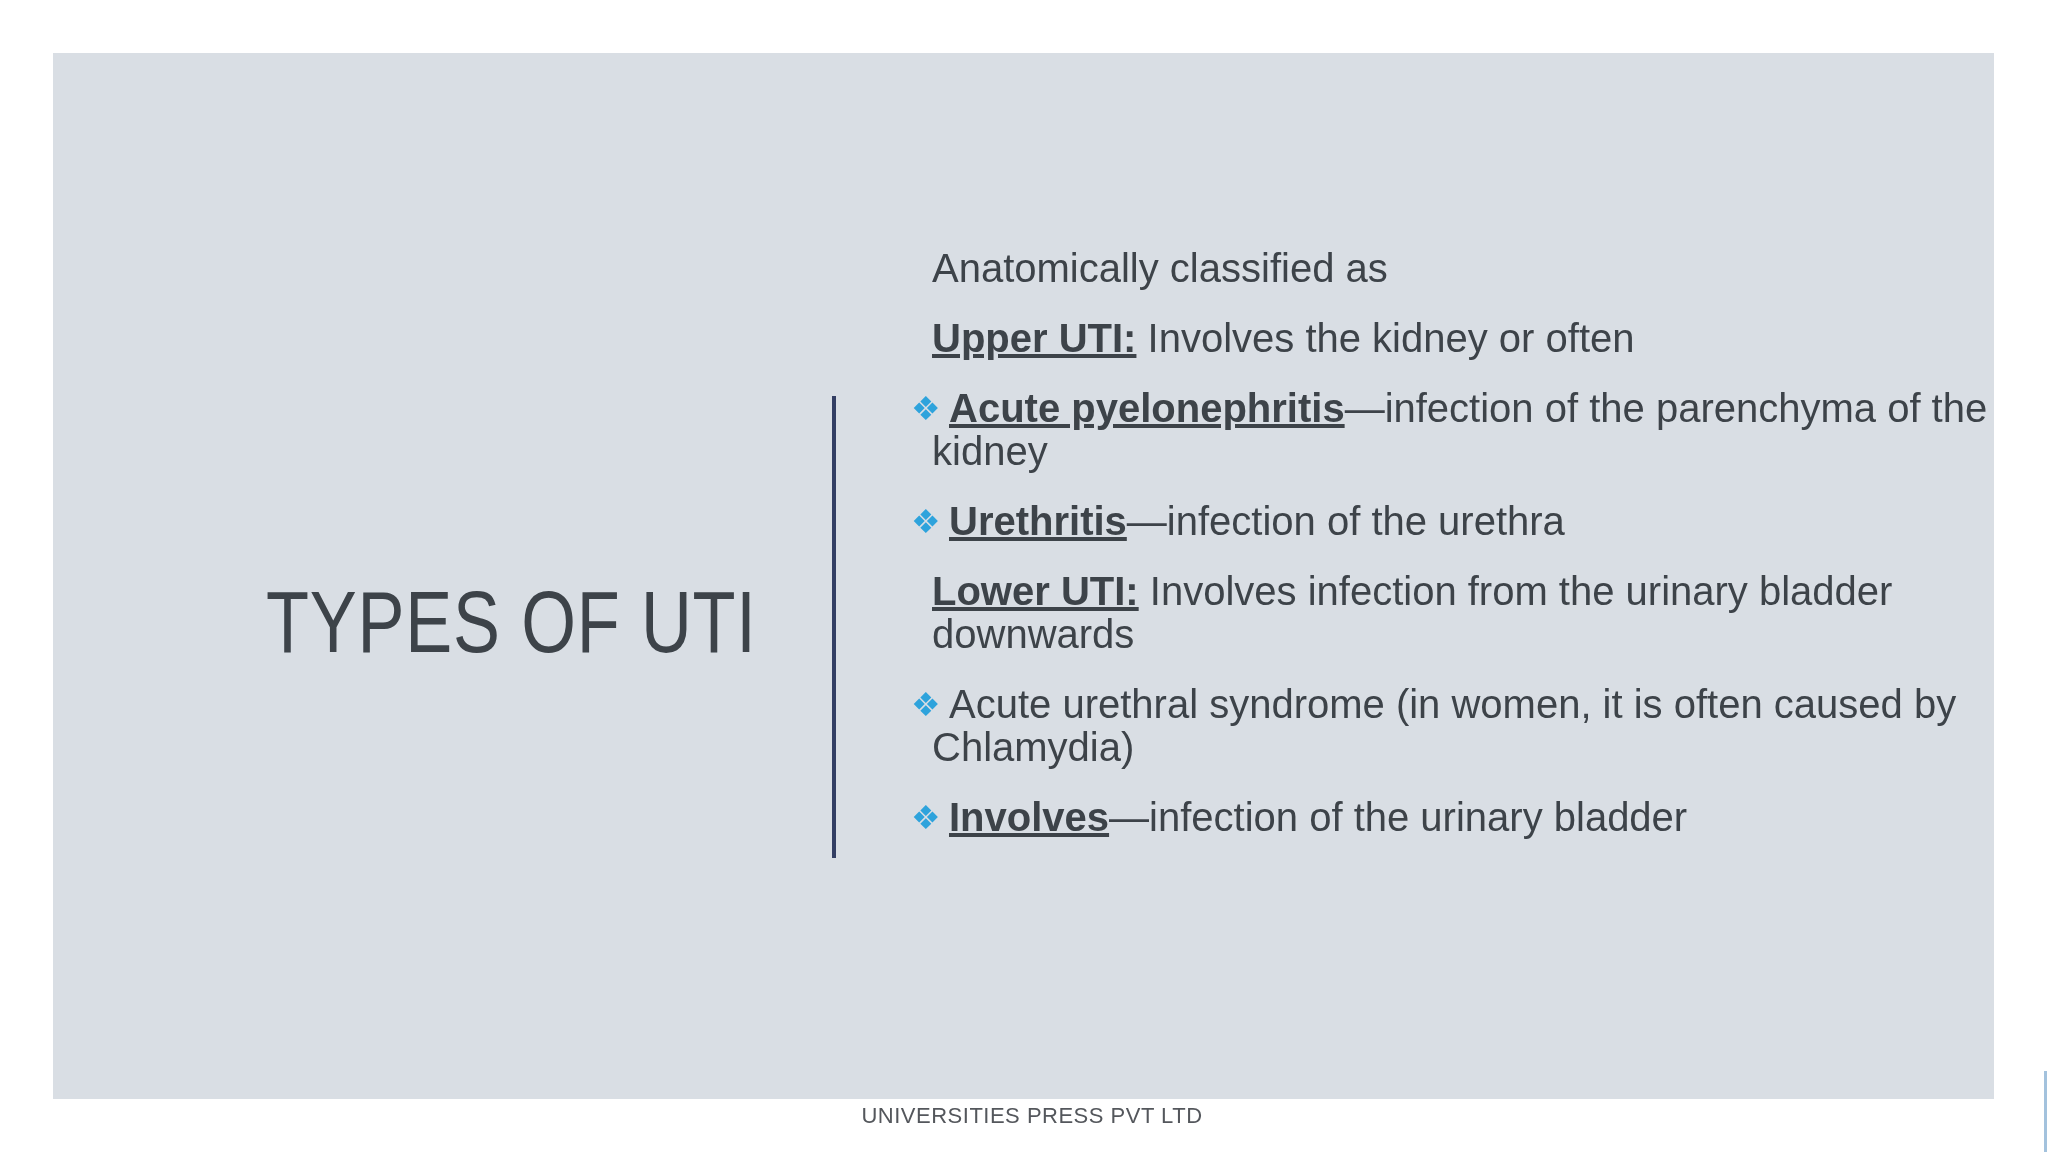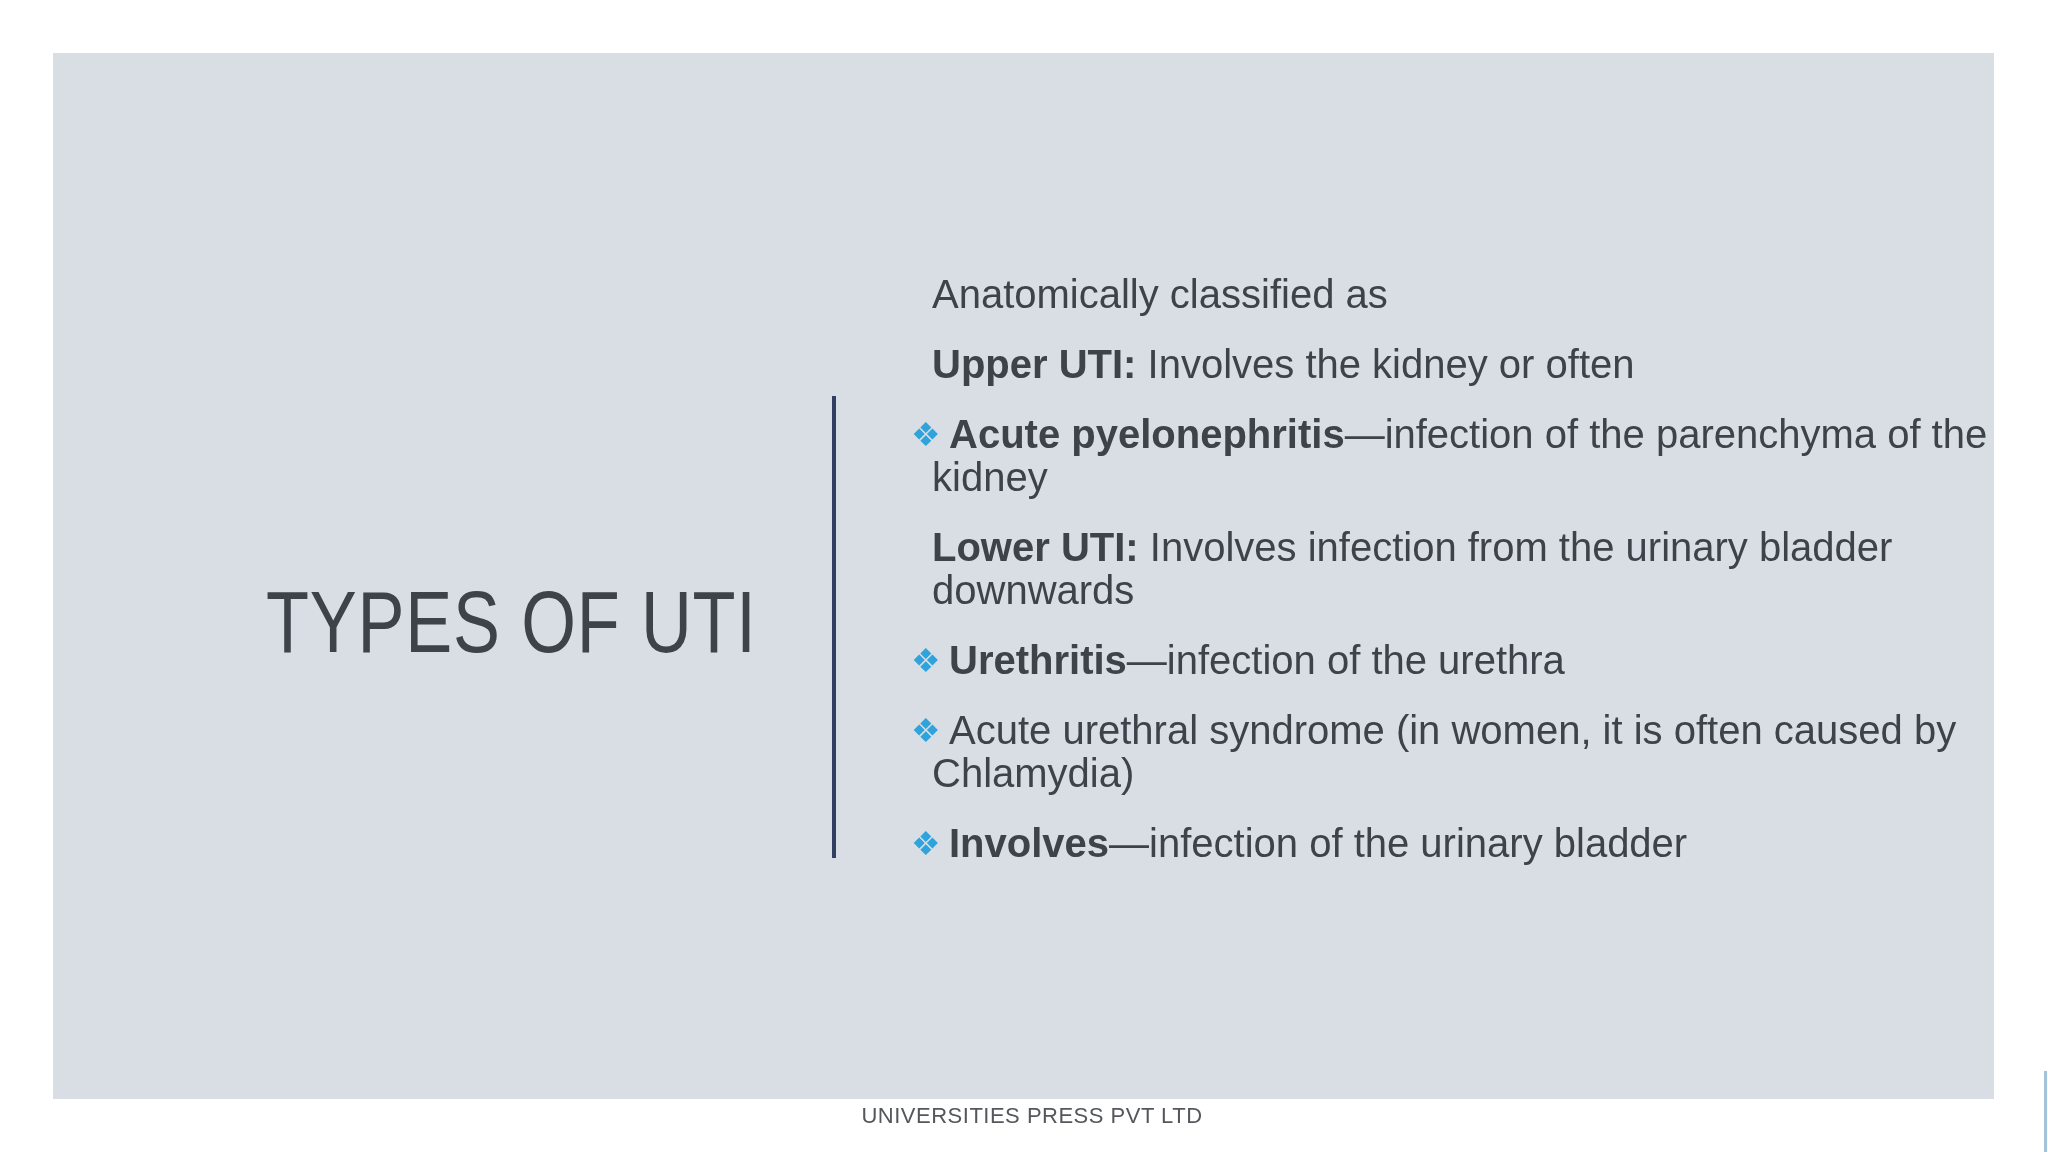--- a/index.html
+++ b/index.html
@@ -39,41 +39,41 @@
     transform-origin:left top;
   }
   .divider{
     position:absolute;
     left:779px; top:343px;
     width:4px; height:462px;
     background:var(--divider);
   }
   .body-text{
     position:absolute;
-    left:858px; top:220px;
+    left:858px; top:194px;
     width:1120px;
     font-size:40px;
     line-height:43px;
     color:var(--text);
   }
   .para{
     margin:0 0 27px 0;
     padding-left:21px;
     white-space:pre-wrap;
   }
   .bullet{
     display:inline-block;
     width:38px;
     margin-left:-21px;
     font-size:33px;
     line-height:33px;
     color:var(--bullet);
     transform:translateY(-2px);
   }
-  .b{font-weight:700;}
+  .b{font-weight:700;text-decoration:underline;}
   .i{}
   .footer{
     position:absolute;
     left:8px; top:1103px;
     width:100%;
     text-align:center;
     font-size:22px;
     letter-spacing:0.5px;
     color:var(--footer);
   }
@@ -89,23 +89,23 @@
 
 <div class="stage">
   <div class="slide">
     <div class="title">TYPES OF UTI</div>
     <div class="divider"></div>
     <div class="body-text">
         <p class="para"><span>Anatomically classified as</span></p>
         <p class="para"><span class="b">Upper UTI:</span><span> Involves the kidney or often</span></p>
         <p class="para"><span class="bullet">❖</span><span class="b">Acute pyelonephritis</span><span>—infection of the parenchyma of the
 kidney</span></p>
+        <p class="para"><span class="bullet">❖</span><span class="b">Urethritis</span><span>—infection of the urethra</span></p>
         <p class="para"><span class="b">Lower UTI:</span><span> Involves infection from the urinary bladder
 downwards</span></p>
-        <p class="para"><span class="bullet">❖</span><span class="b">Urethritis</span><span>—infection of the urethra</span></p>
         <p class="para"><span class="bullet">❖</span><span>Acute urethral syndrome (in women, it is often caused by
 </span><span class="i">Chlamydia</span><span>)</span></p>
         <p class="para"><span class="bullet">❖</span><span class="b">Involves</span><span>—infection of the urinary bladder</span></p>
       </div>
   </div>
   <div class="footer">UNIVERSITIES PRESS PVT LTD</div>
   <div class="edge-mark"></div>
 </div>
 
 </body></html>

